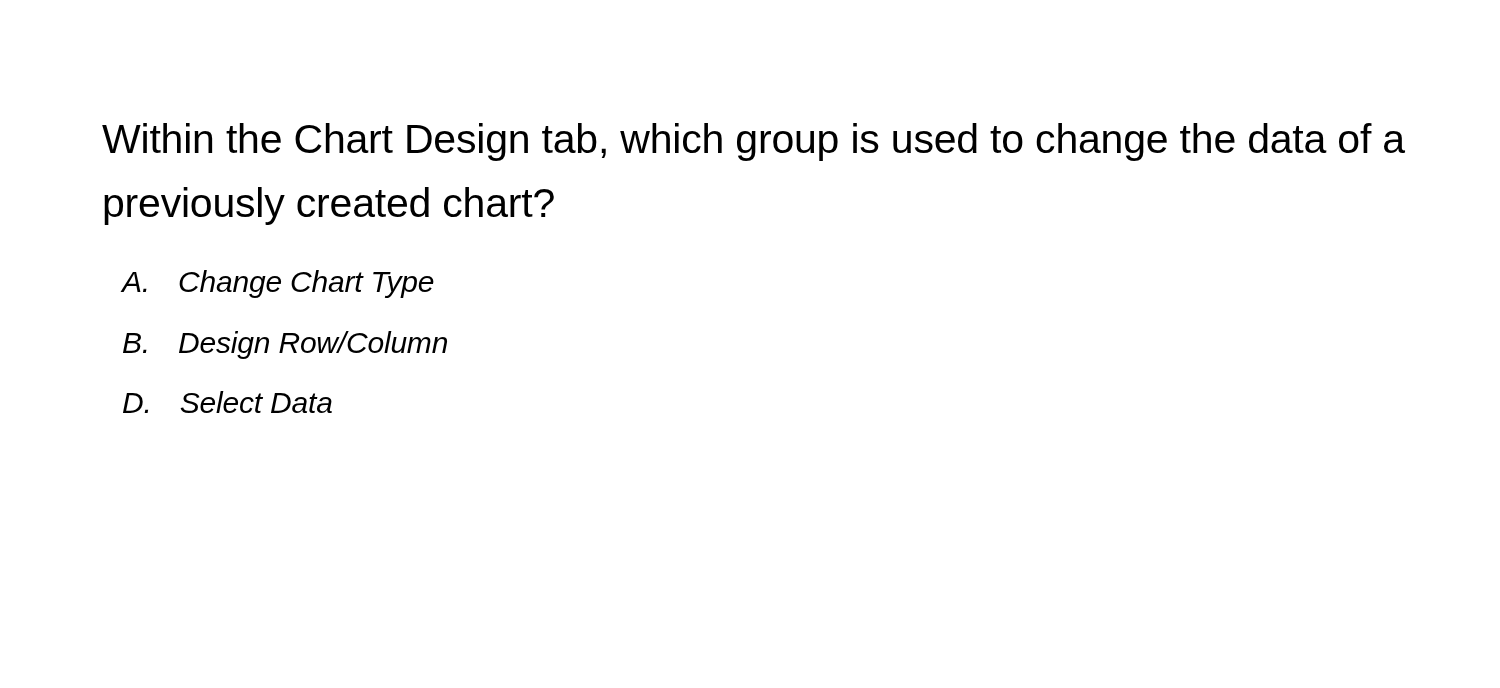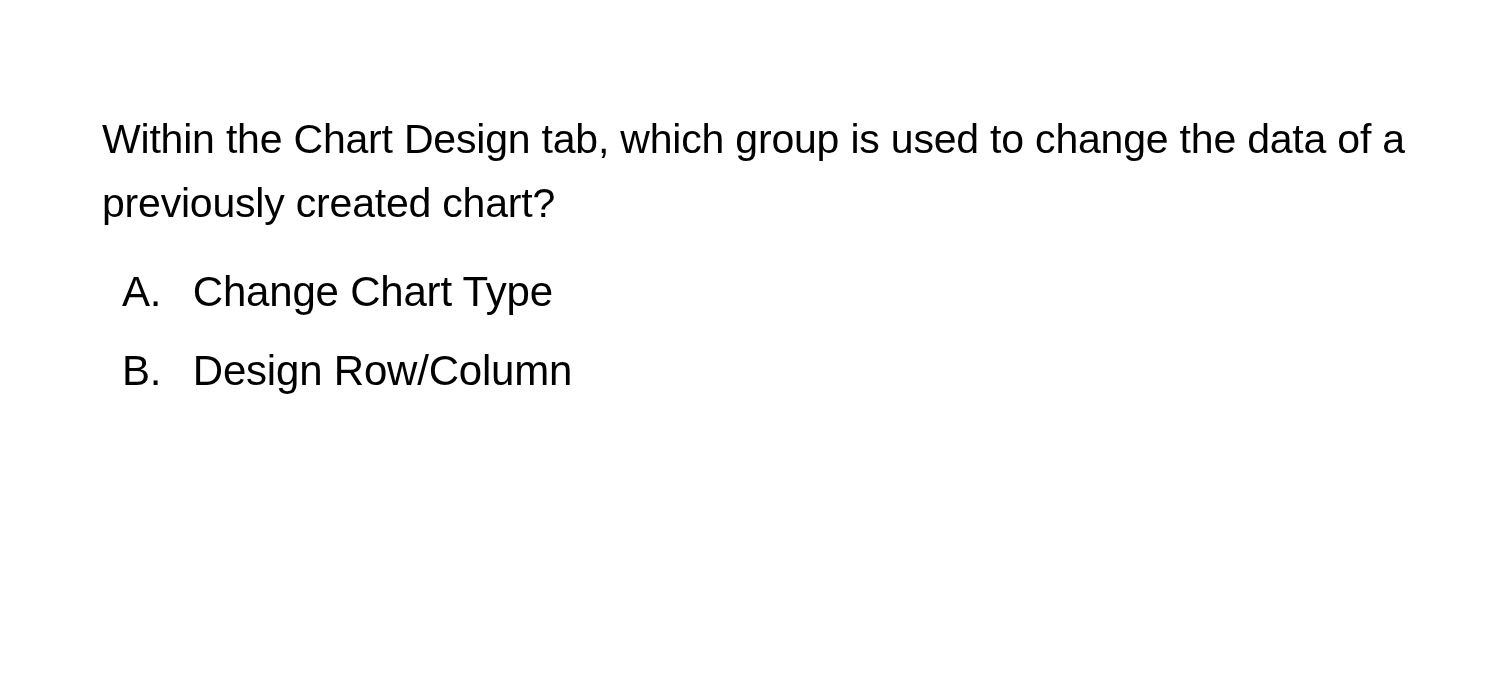--- a/index.html
+++ b/index.html
@@ -18,24 +18,25 @@
     .question {
       font-size: 41px;
       line-height: 1.55;
       letter-spacing: -0.2px;
       margin-bottom: 24px;
     }
     .options {
       list-style: none;
     }
     .option {
-      font-size: 42px;
+      font-size: 30px;
       line-height: 1.55;
       letter-spacing: -0.2px;
       margin-bottom: 14px;
+      font-style: italic;
     }
     .option-label {
       display: inline;
     }
     .option-text {
       display: inline;
     }
   </style>
 </head>
 <body>
@@ -44,13 +45,17 @@
 
 <ul class="options">
   <li class="option">
     <span class="option-label">A.</span>
     <span class="option-text">Change Chart Type</span>
   </li>
   <li class="option">
     <span class="option-label">B.</span>
     <span class="option-text">Design Row/Column</span>
   </li>
+  <li class="option">
+    <span class="option-label">D.</span>
+    <span class="option-text">Select Data</span>
+  </li>
 </ul>
 
 </body></html>

